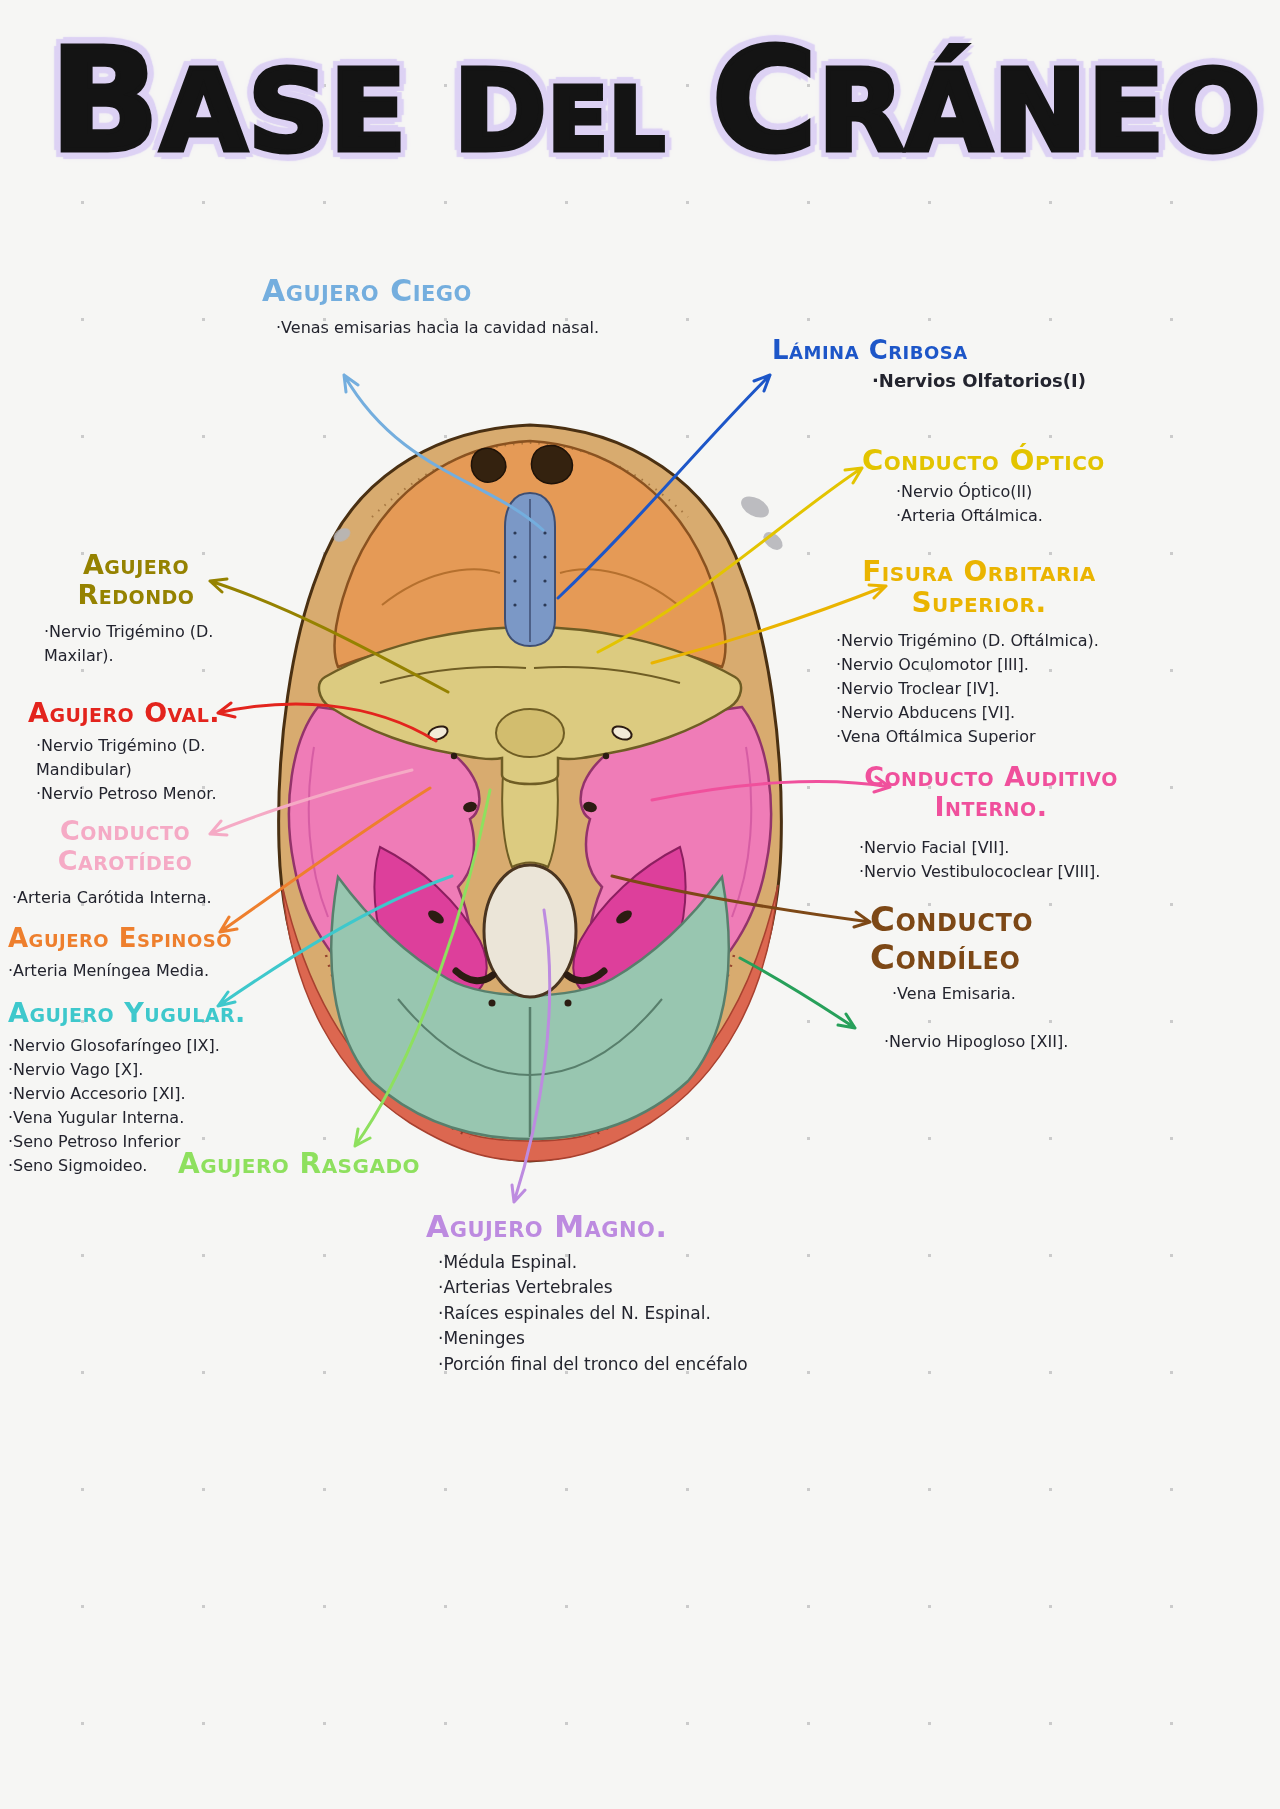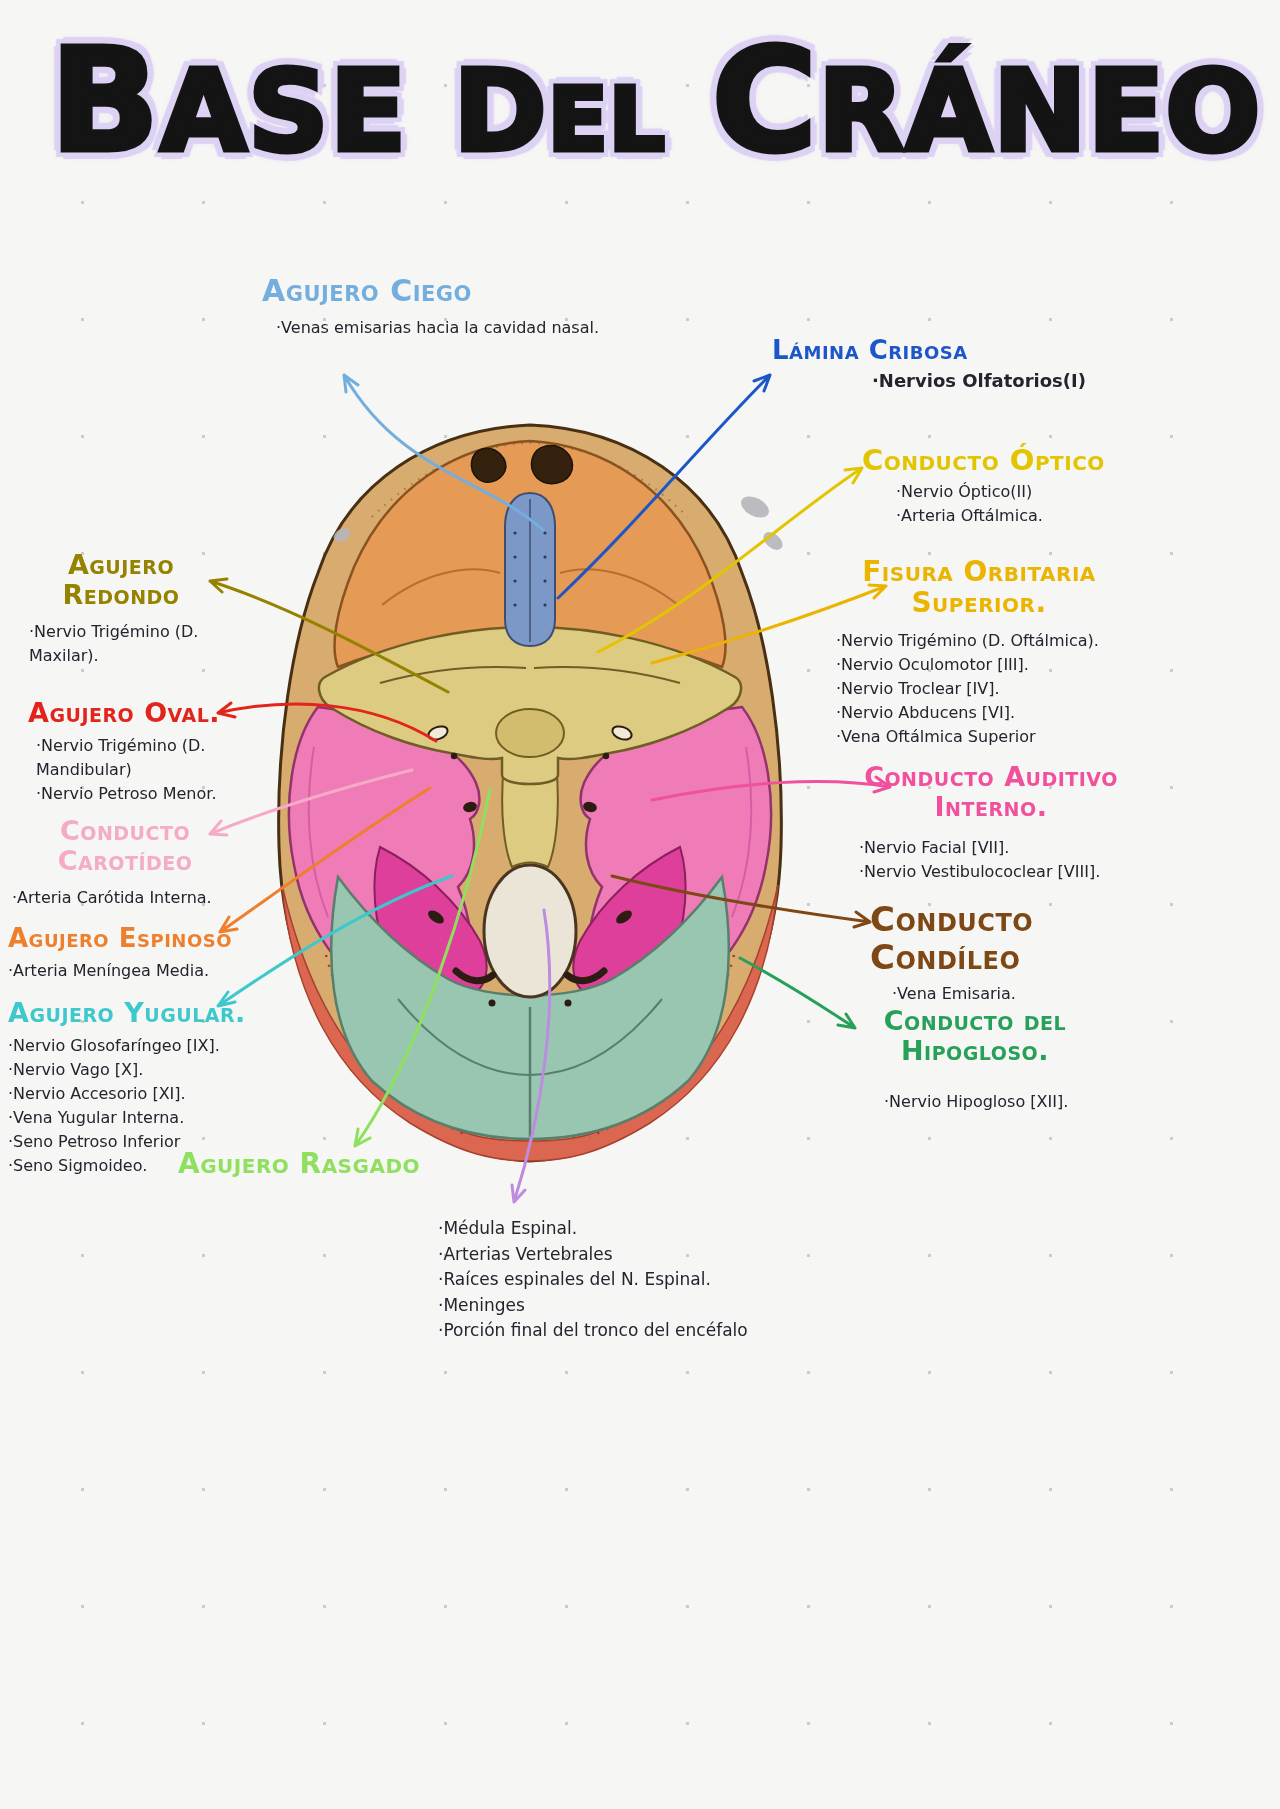--- a/index.html
+++ b/index.html
@@ -45,21 +45,21 @@
   
   .l-agujero-ciego{left:262px;top:274px;width:340px;}
   .l-agujero-ciego .label-title{font-size:30px;}
   .l-agujero-ciego .label-items{padding-left:14px;margin-top:8px;}
   .l-lamina-cribosa{left:772px;top:336px;width:340px;}
   .l-lamina-cribosa .label-title{font-size:26px;}
   .l-lamina-cribosa .label-items{padding-left:100px;font-weight:bold;font-size:18px;margin-top:2px;}
   .l-conducto-optico{left:862px;top:444px;width:300px;}
   .l-conducto-optico .label-title{font-size:29px;}
   .l-conducto-optico .label-items{padding-left:34px;margin-top:4px;}
-  .l-agujero-redondo{left:25px;top:550px;width:192px;}
+  .l-agujero-redondo{left:40px;top:550px;width:192px;}
   .l-agujero-redondo .label-title{text-align:center;}
   .l-agujero-redondo .label-items{padding-left:4px;margin-top:10px;}
   .l-fisura-orbitaria-superior{left:828px;top:556px;width:302px;}
   .l-fisura-orbitaria-superior .label-title{text-align:center;font-size:28px;}
   .l-fisura-orbitaria-superior .label-items{padding-left:8px;margin-top:10px;}
   .l-agujero-oval{left:28px;top:698px;width:238px;}
   .l-agujero-oval .label-items{padding-left:8px;}
   .l-conducto-auditivo-interno{left:855px;top:762px;width:272px;}
   .l-conducto-auditivo-interno .label-title{text-align:center;}
   .l-conducto-auditivo-interno .label-items{margin-top:14px;padding-left:4px;}
@@ -293,21 +293,20 @@
     </div>
 
     <div class="label l-agujero-espinoso">
       <div class="label-title" style="color: rgb(238, 127, 45);">Agujero Espinoso</div>
       <div class="label-items">
           <div class="bullet">·Arteria Meníngea Media.</div>
         </div>
     </div>
 
     <div class="label l-conducto-del-hipogloso">
-      <div class="label-title" style="color: rgb(39, 160, 90);">Conducto del Hipogloso.</div>
       <div class="label-items">
           <div class="bullet">·Nervio Hipogloso [XII].</div>
         </div>
     </div>
 
     <div class="label l-agujero-yugular">
       <div class="label-title" style="color: rgb(62, 200, 204);">Agujero Yugular.</div>
       <div class="label-items">
           <div class="bullet">·Nervio Glosofaríngeo [IX].</div>
           <div class="bullet">·Nervio Vago [X].</div>
@@ -316,20 +315,21 @@
           <div class="bullet">·Seno Petroso Inferior</div>
           <div class="bullet">·Seno Sigmoideo.</div>
         </div>
     </div>
 
     <div class="label l-agujero-rasgado">
       <div class="label-title" style="color: rgb(142, 224, 94);">Agujero Rasgado</div>
     </div>
 
     <div class="label l-agujero-magno">
+      <div class="label-title" style="color: rgb(189, 139, 224);">Agujero Magno.</div>
       <div class="label-items">
           <div class="bullet">·Médula Espinal.</div>
           <div class="bullet">·Arterias Vertebrales</div>
           <div class="bullet">·Raíces espinales del N. Espinal.</div>
           <div class="bullet">·Meninges</div>
           <div class="bullet">·Porción final del tronco del encéfalo</div>
         </div>
     </div>
 
   </div>

